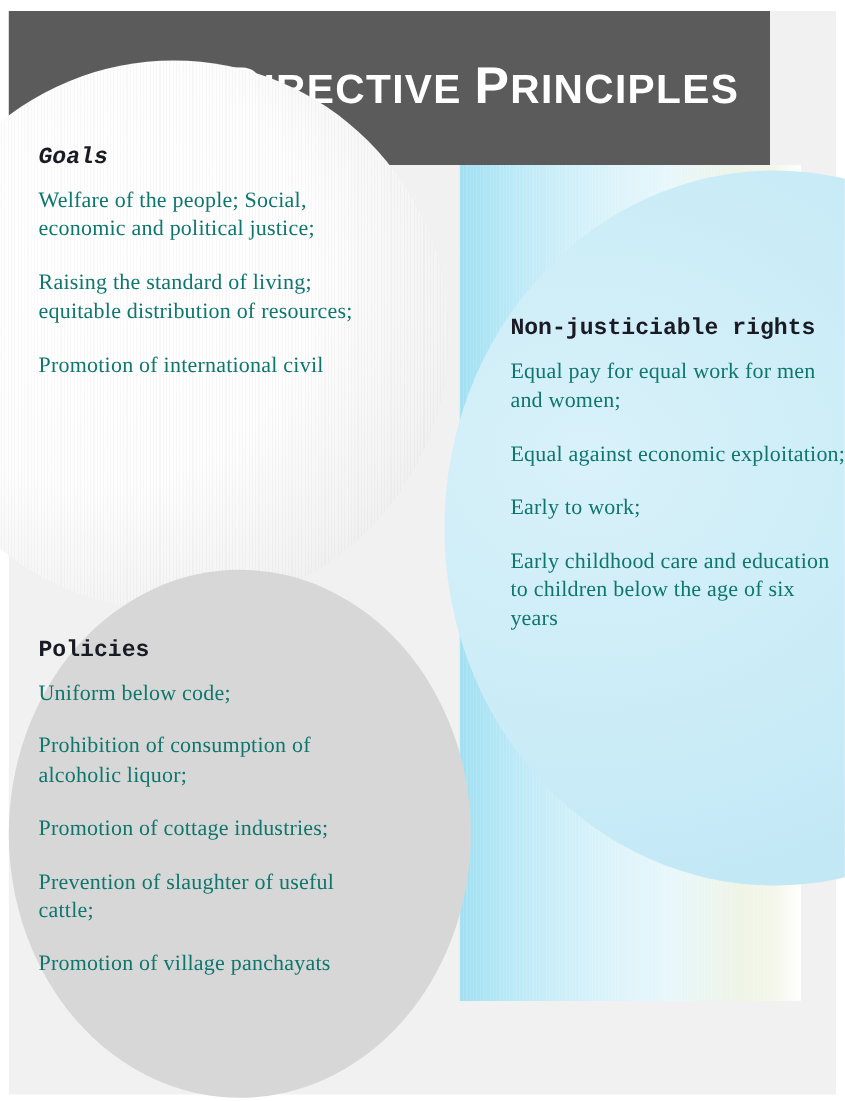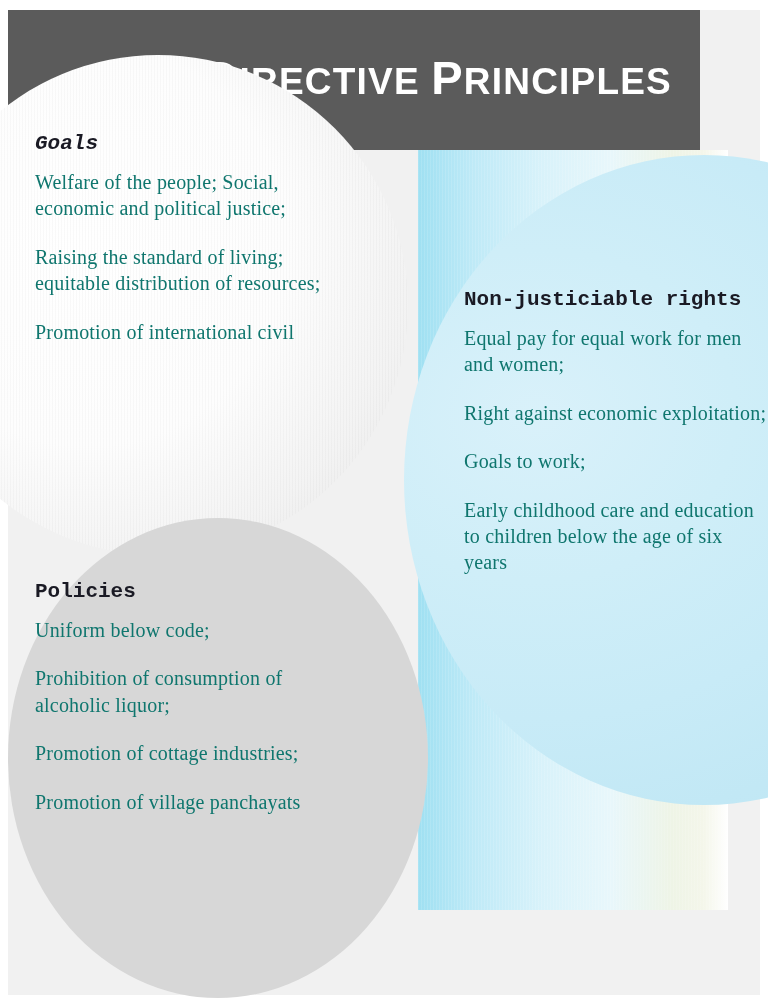--- a/index.html
+++ b/index.html
@@ -212,24 +212,25 @@
     <div class="item">Welfare of the people; Social, economic and political justice;</div>
     <div class="item">Raising the standard of living; equitable distribution of resources;</div>
     <div class="item">Promotion of international civil</div>
   </div>
 
   <div class="block block-policies">
     <div class="block-heading">Policies</div>
     <div class="item">Uniform below code;</div>
     <div class="item">Prohibition of consumption of alcoholic liquor;</div>
     <div class="item">Promotion of cottage industries;</div>
+    <div class="item">Prevention of slaughter of useful cattle;</div>
     <div class="item">Promotion of village panchayats</div>
   </div>
 
   <div class="block block-rights">
     <div class="block-heading">Non-justiciable rights</div>
     <div class="item">Equal pay for equal work for men and women;</div>
-    <div class="item">Right against economic exploitation;</div>
-    <div class="item">Goals to work;</div>
+    <div class="item">Equal against economic exploitation;</div>
+    <div class="item">Early to work;</div>
     <div class="item">Early childhood care and education to children below the age of six years</div>
   </div>
 
 </div>
 
 </body></html>

